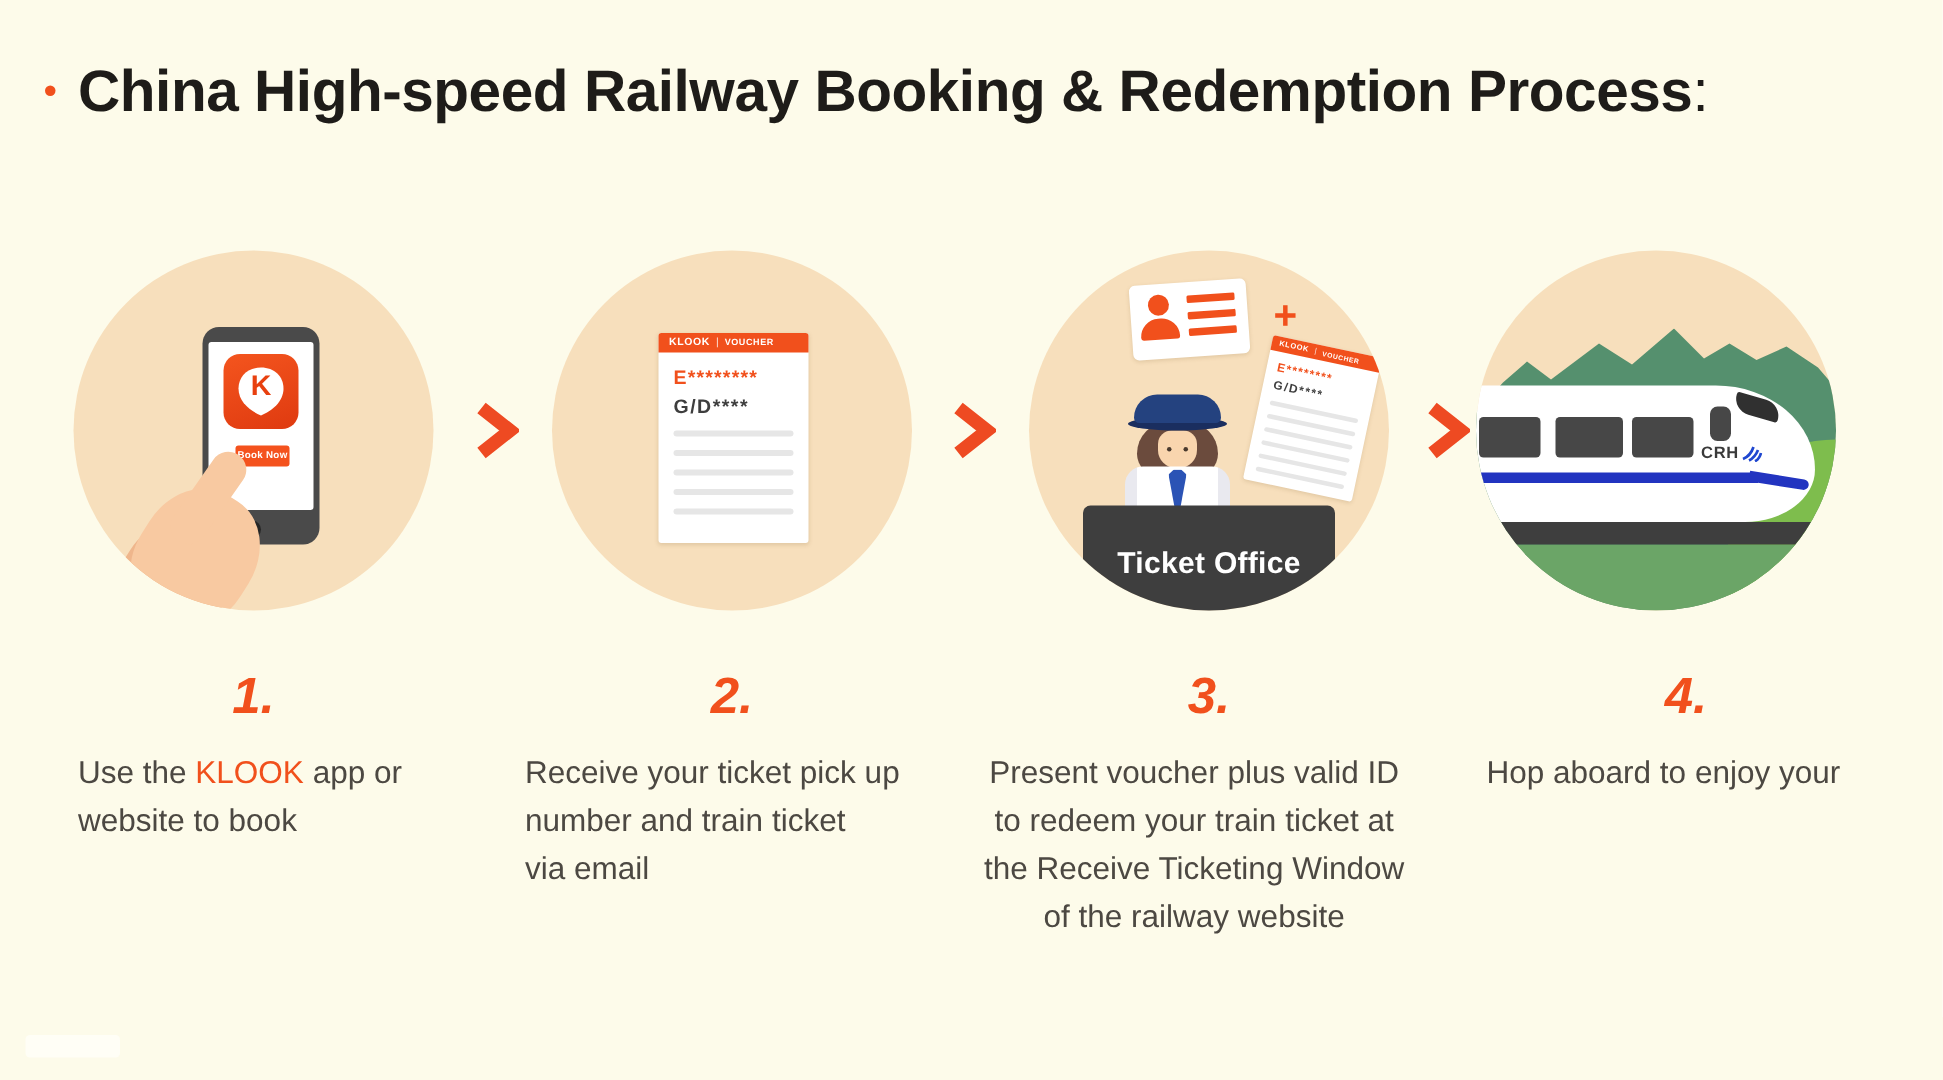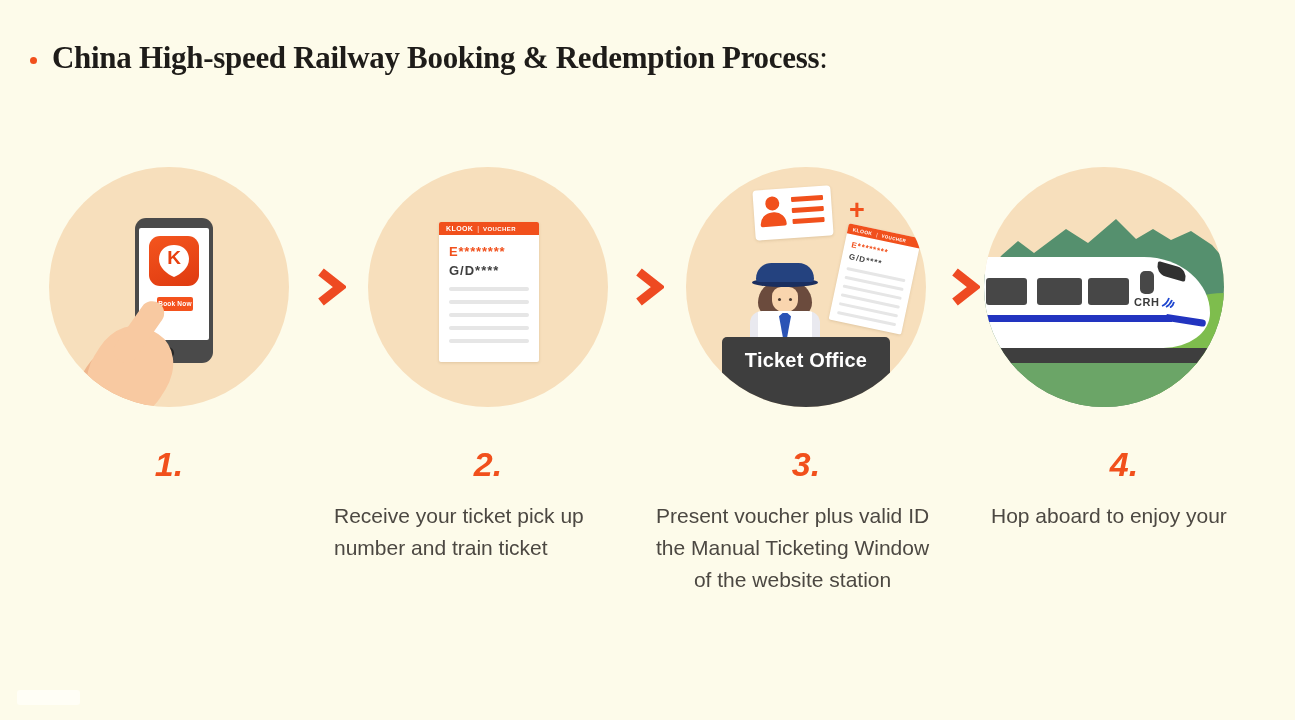--- a/index.html
+++ b/index.html
@@ -2,21 +2,21 @@
 <html><head>
 <meta charset="utf-8">
 <style>
   html,body{margin:0;padding:0;}
   body{font-family:"Liberation Sans",sans-serif;}
   .canvas{position:relative;width:1295px;height:720px;background:#FDFBEA;overflow:hidden;}
 
   
   .title-row{position:absolute;left:30px;top:40px;display:flex;align-items:flex-start;}
   .title-dot{width:7px;height:7px;border-radius:50%;background:#F1501C;margin:17px 15px 0 0;}
-  .page-title{font-size:31px;font-weight:700;color:#1E1C19;letter-spacing:-0.3px;font-family:Liberation Serif, serif;}
+  .page-title{font-size:39px;font-weight:700;color:#1E1C19;letter-spacing:-0.3px;}
   .title-colon{font-weight:400;}
 
   
   .step-circle{position:absolute;top:167px;width:240px;height:240px;border-radius:50%;
     background:#F7DFBC;overflow:hidden;}
   .c1{left:49px;}.c2{left:368px;}.c3{left:686px;}.c4{left:984px;}
 
   
   .chev{position:absolute;top:267px;width:30px;height:40px;}
 
@@ -84,21 +84,21 @@
   .cap-crown{position:absolute;left:70px;top:96px;width:58px;height:19px;background:#24427F;border-radius:26px 26px 6px 6px;}
   .agent-hair{position:absolute;left:72px;top:114px;width:54px;height:37px;background:#6B4B3D;border-radius:22px 22px 16px 16px;}
   .agent-face{position:absolute;left:86px;top:120px;width:26px;height:25px;background:#F9D5AE;border-radius:9px 9px 12px 12px;}
   .eye{position:absolute;top:11px;width:3px;height:3px;border-radius:50%;background:#4A3A2E;}
   .eye.l{left:6px;}.eye.r{left:17px;}
   .agent-shirt{position:absolute;left:64px;top:144px;width:70px;height:30px;border-radius:12px 12px 0 0;
     background:linear-gradient(90deg,#E9E9EF 0 11%,#FFFFFF 11% 89%,#E9E9EF 89%);}
   .agent-tie{position:absolute;left:93px;top:146px;width:12px;height:28px;background:#2B53B5;
     clip-path:polygon(30% 0,70% 0,100% 12%,62% 100%,38% 100%,0 12%);}
   .counter{position:absolute;left:36px;top:170px;width:168px;height:80px;background:#3E3E3E;border-radius:5px 5px 0 0;}
-  .counter-label{margin-top:12px;text-align:center;color:#FFFFFF;font-size:20px;font-weight:700;letter-spacing:.2px;}
+  .counter-label{margin-top:28px;text-align:center;color:#FFFFFF;font-size:20px;font-weight:700;letter-spacing:.2px;}
 
   
   .mountains{position:absolute;inset:0;background:#55906E;
     clip-path:polygon(0 108px,18px 88px,34px 74px,50px 86px,82px 62px,104px 76px,132px 52px,152px 72px,169px 62px,187px 73px,207px 64px,228px 78px,240px 92px,240px 240px,0 240px);}
   .hill{position:absolute;left:168px;top:126px;width:72px;height:114px;background:#7EBD4D;border-top-left-radius:75px 55px;}
   .ground{position:absolute;left:0;top:196px;width:240px;height:44px;background:#6BA567;}
   .track{position:absolute;left:0;top:181px;width:240px;height:15px;background:#3E3E3E;}
   .train-body{position:absolute;left:-8px;top:90px;width:234px;height:91px;background:#FFFFFF;
     border-top-right-radius:85px 72px;border-bottom-right-radius:60px 45px;}
   .t-win{position:absolute;top:111px;height:27px;background:#474747;border-radius:3px;}
@@ -235,30 +235,36 @@
   </svg>
   <svg class="chev" style="left:950px;" viewBox="0 0 30 40">
     <polyline points="5,5 24,20 5,35" fill="none" stroke="#EE4A22" stroke-width="9"></polyline>
   </svg>
 
   <div class="step-num" style="left:49px;">1.</div>
   <div class="step-num" style="left:368px;">2.</div>
   <div class="step-num" style="left:686px;">3.</div>
   <div class="step-num" style="left:1004px;">4.</div>
 
-
-  <div class="desc" style="left:334px;">
+  <div class="desc" style="left:52px;">
+    <div><span>Use the </span><span class="brand">KLOOK</span><span> app or</span></div>
+    <div>website to book</div>
+  </div>
+
+  <div class="desc" style="left:350px;">
     <div>Receive your ticket pick up</div>
     <div>number and train ticket</div>
+    <div>via email</div>
   </div>
 
   <div class="desc" style="left:656px;text-align:center;">
     <div>Present voucher plus valid ID</div>
-    <div>the Manual Ticketing Window</div>
-    <div>of the website station</div>
+    <div>to redeem your train ticket at</div>
+    <div>the Receive Ticketing Window</div>
+    <div>of the railway website</div>
   </div>
 
   <div class="desc" style="left:991px;">
     <div>Hop aboard to enjoy your</div>
   </div>
 
   <div class="watermark"></div>
 </div>
 
 </body></html>

